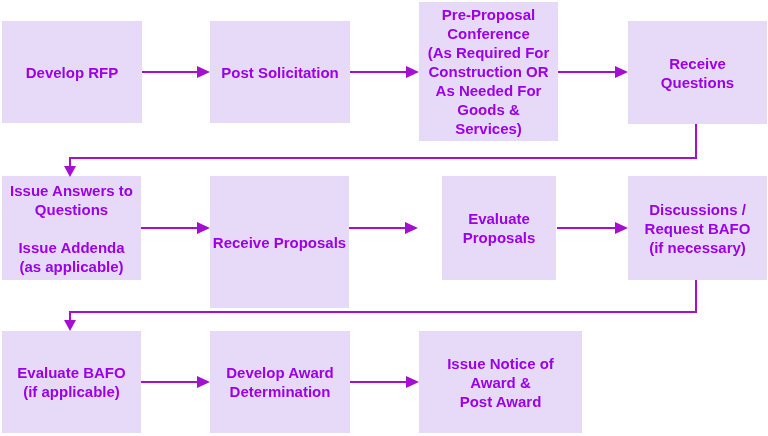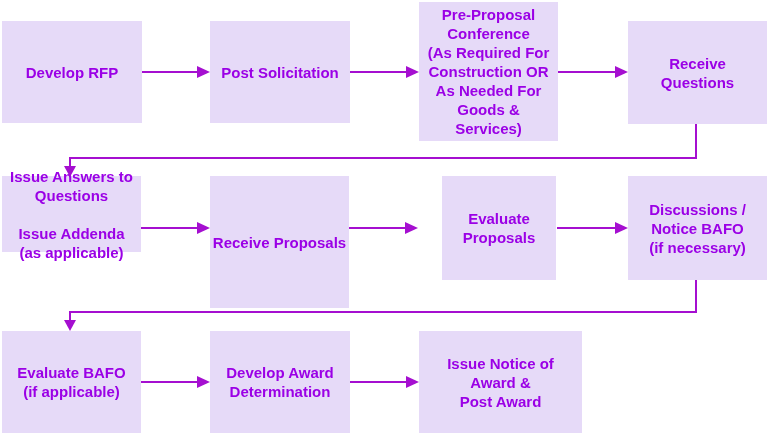--- a/index.html
+++ b/index.html
@@ -78,37 +78,37 @@
 Construction OR
 As Needed For
 Goods &amp;
 Services)</span>
   </div>
   <div class="box" style="left:628px;top:21px;width:139px;height:103px">
     <span>Receive
 Questions</span>
   </div>
 
-  <div class="box" style="left:2px;top:176px;width:139px;height:76px">
+  <div class="box" style="left:2px;top:176px;width:139px;height:104px">
     <span>Issue Answers to
 Questions
 
 Issue Addenda
 (as applicable)</span>
   </div>
   <div class="box" style="left:210px;top:176px;width:139px;height:132px">
     <span>Receive Proposals</span>
   </div>
   <div class="box" style="left:442px;top:176px;width:114px;height:104px">
     <span>Evaluate
 Proposals</span>
   </div>
   <div class="box" style="left:628px;top:176px;width:139px;height:104px">
     <span>Discussions /
-Notice BAFO
+Request BAFO
 (if necessary)</span>
   </div>
 
   <div class="box" style="left:2px;top:331px;width:139px;height:102px">
     <span>Evaluate BAFO
 (if applicable)</span>
   </div>
   <div class="box" style="left:210px;top:331px;width:140px;height:102px">
     <span>Develop Award
 Determination</span>

